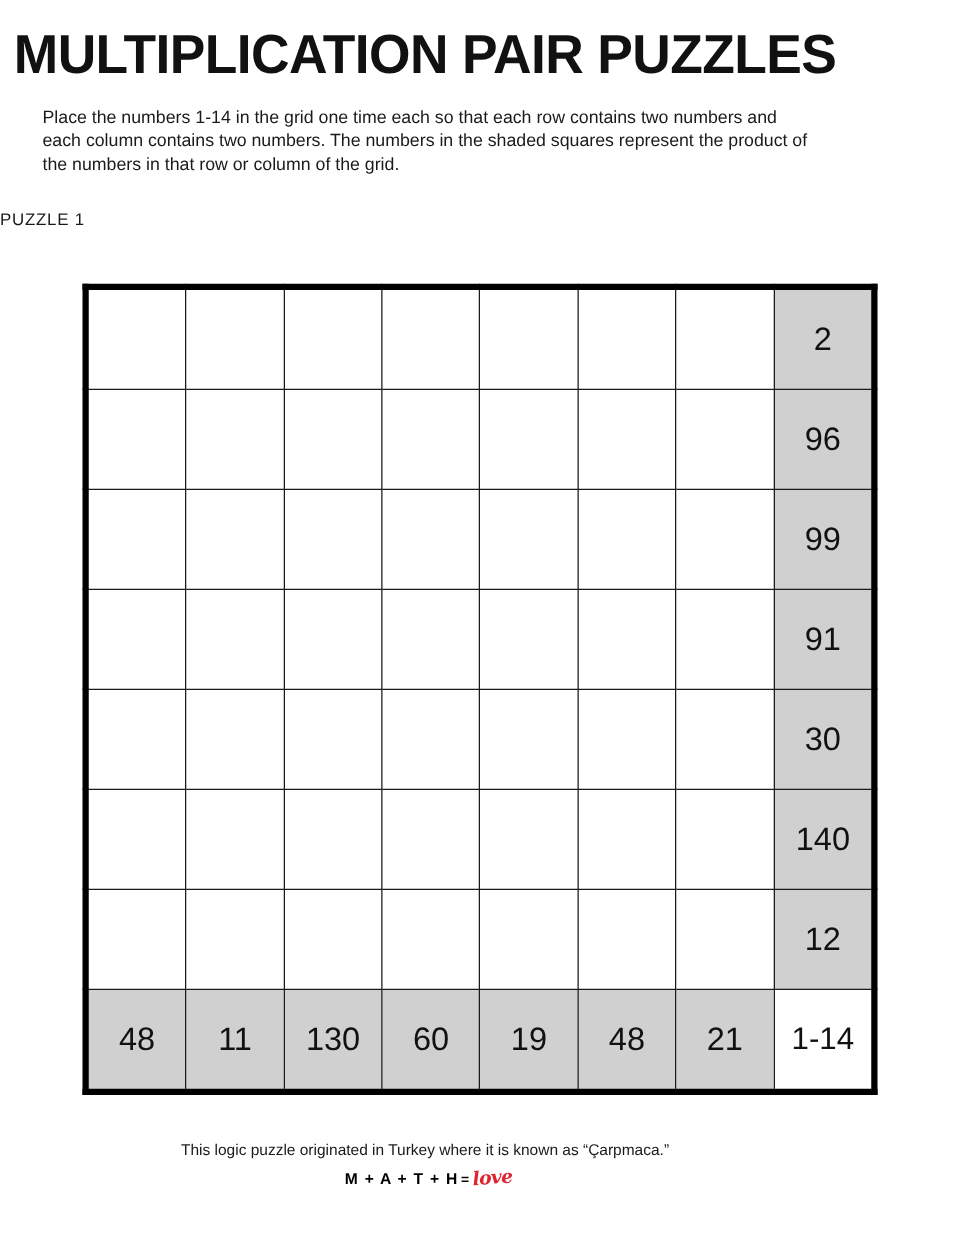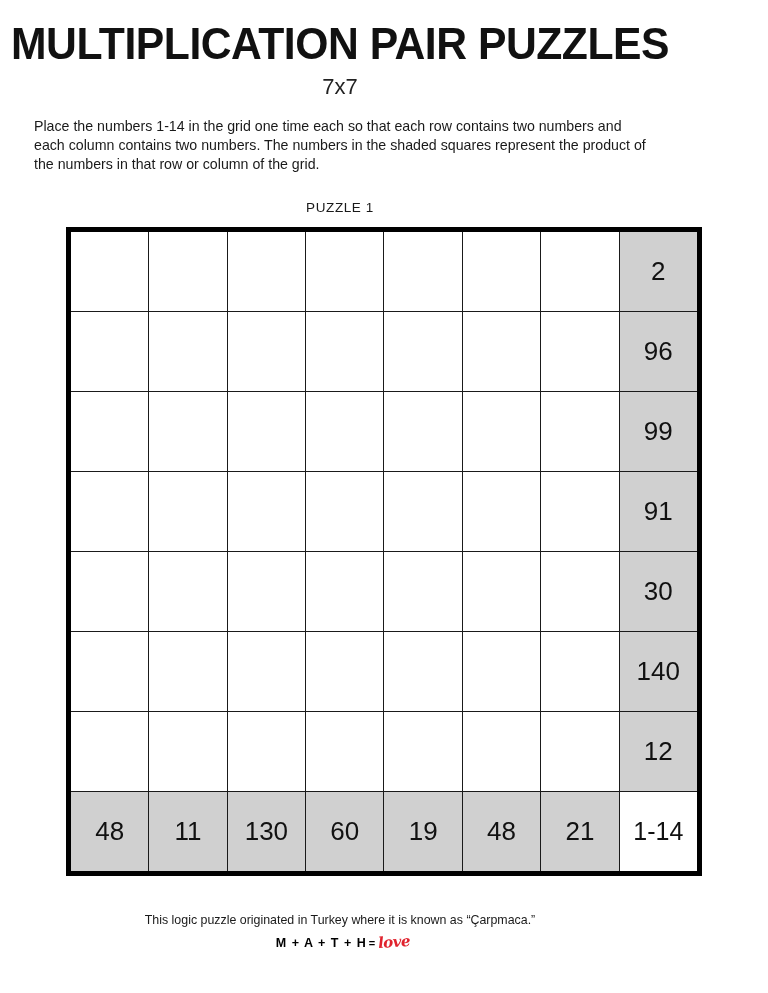--- a/index.html
+++ b/index.html
@@ -51,21 +51,20 @@
     width: 612px;
     margin: 0 auto;
     padding-top: 19px;
     font-size: 14.2px;
     line-height: 1.33;
     color: #1a1a1a;
     text-align: left;
   }
 
   .puzzle-label {
-    text-align: center;
     font-size: 13.5px;
     letter-spacing: 0.6px;
     color: #1a1a1a;
     margin: 0;
     padding-top: 26px;
   }
 
   
   .grid-wrap {
     position: absolute;
@@ -161,21 +160,20 @@
     display: inline-block;
   }
 </style>
 </head>
 <body>
 
 <div class="page">
 
   <h1 class="title">MULTIPLICATION PAIR PUZZLES</h1>
 
-  <div class="subtitle">7x7</div>
 
   <p class="instructions">Place the numbers 1-14 in the grid one time each so that each row contains two numbers and each column contains two numbers. The numbers in the shaded squares represent the product of the numbers in that row or column of the grid.</p>
 
   <div class="puzzle-label">PUZZLE 1</div>
 
   <div class="grid-wrap">
     <table class="puzzle-grid">
       <tbody>
 
         <tr>

